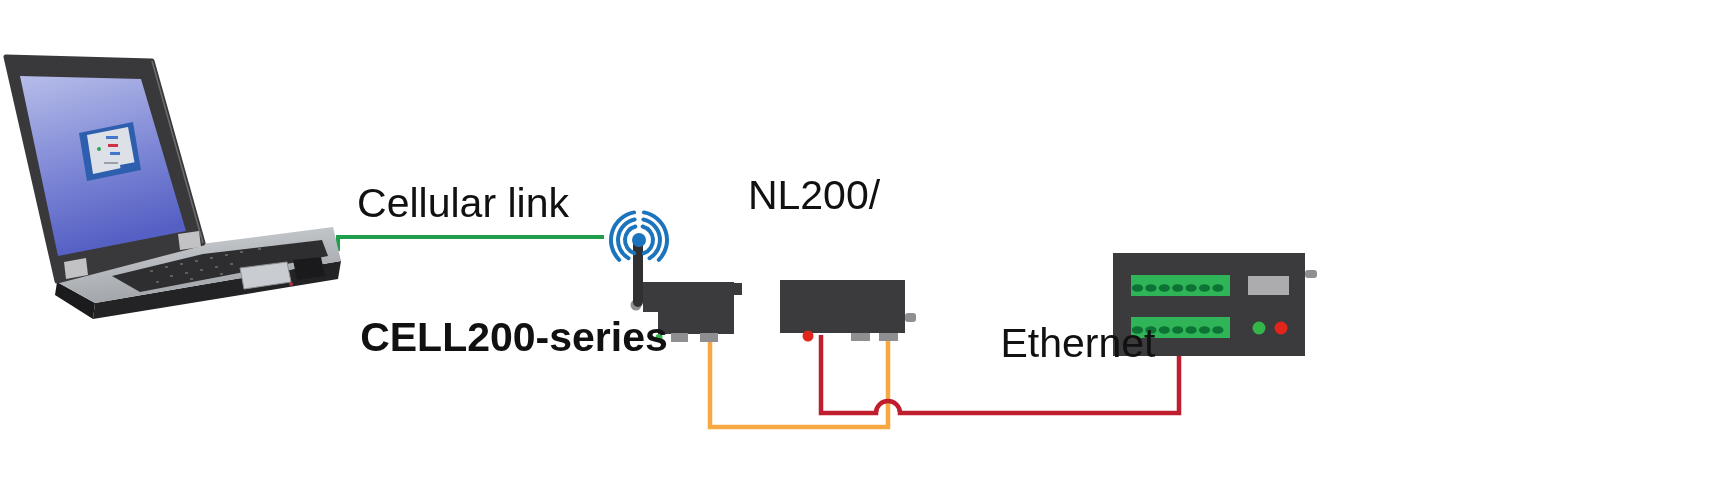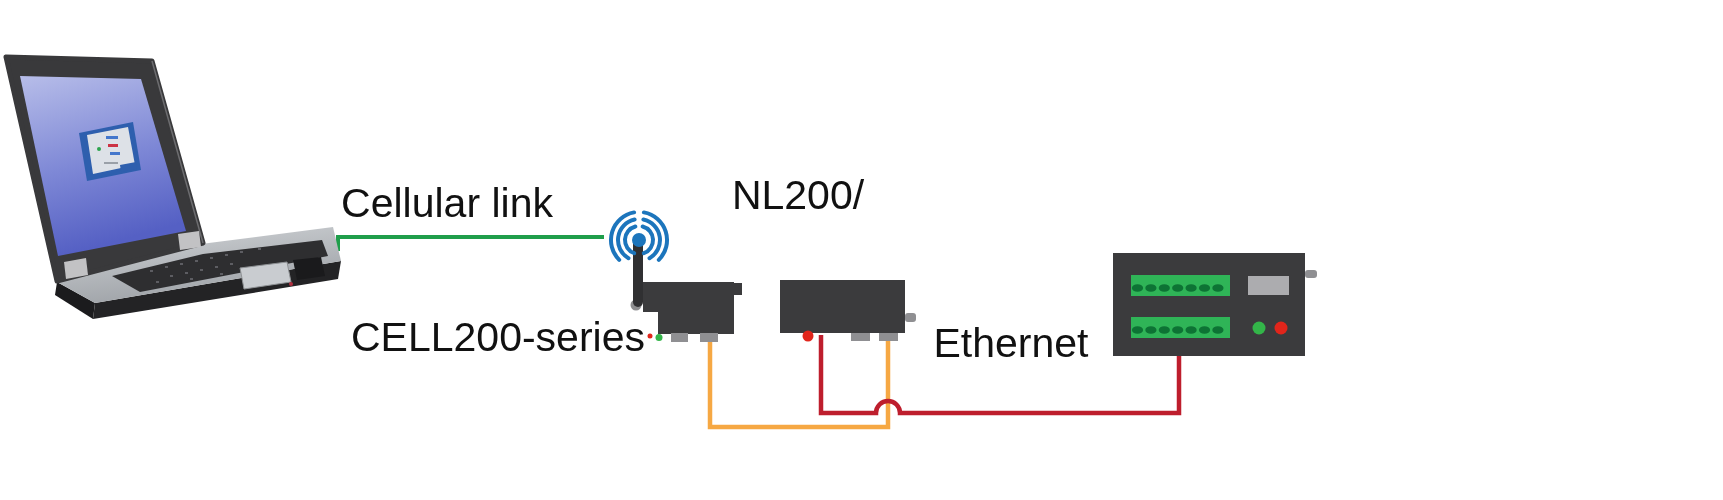--- a/index.html
+++ b/index.html
@@ -11,20 +11,21 @@
     font-family:"Liberation Sans", sans-serif;
   }
   .gfx{position:absolute;left:0;top:0;}
   .label{
     position:absolute;
     font:41px/43px "Liberation Sans", sans-serif;
     color:var(--text,#111);
     text-align:left;
     white-space:nowrap;
     transform:translateX(-50%);
+    margin-left:16px;
   }
   
   .link-green   {stroke:var(--link-green,#1F9E4B);stroke-width:4;fill:none;}
   .cable-orange {stroke:var(--cable-orange,#F6A843);stroke-width:4.5;fill:none;}
   .cable-red    {stroke:var(--cable-red,#BE1E2D);stroke-width:4.5;fill:none;}
   .wifi-stroke  {stroke:var(--wifi-blue,#1C75BC);stroke-width:4;fill:none;stroke-linecap:round;}
   .wifi-fill    {fill:var(--wifi-blue,#1C75BC);}
   .device-dark  {fill:var(--device-dark,#3B3B3D);}
   .terminal     {fill:var(--terminal-green,#2FB457);}
   .terminal-hole{fill:var(--terminal-hole,#0D7334);}
@@ -154,22 +155,22 @@
       <circle class="led-red" cx="1281" cy="328" r="6.5"></circle>
     </g>
   </svg>
 
   <div class="label" style="left:447px;top:182px;">Cellular link</div>
 
   <div class="label" style="left:798px;top:174px;">
     <div>NL200/</div>
   </div>
 
-  <div class="label" style="left:498px;top:316px;">
+  <div class="label" style="left:498px;top:316px;font-weight:bold;">
     <div>CELL200-series</div>
   </div>
 
 
-  <div class="label" style="left:1011px;top:322px;">
+  <div class="label" style="left:1062px;top:322px;">
     <div>Ethernet</div>
   </div>
 
 </div>
 
 </body></html>

